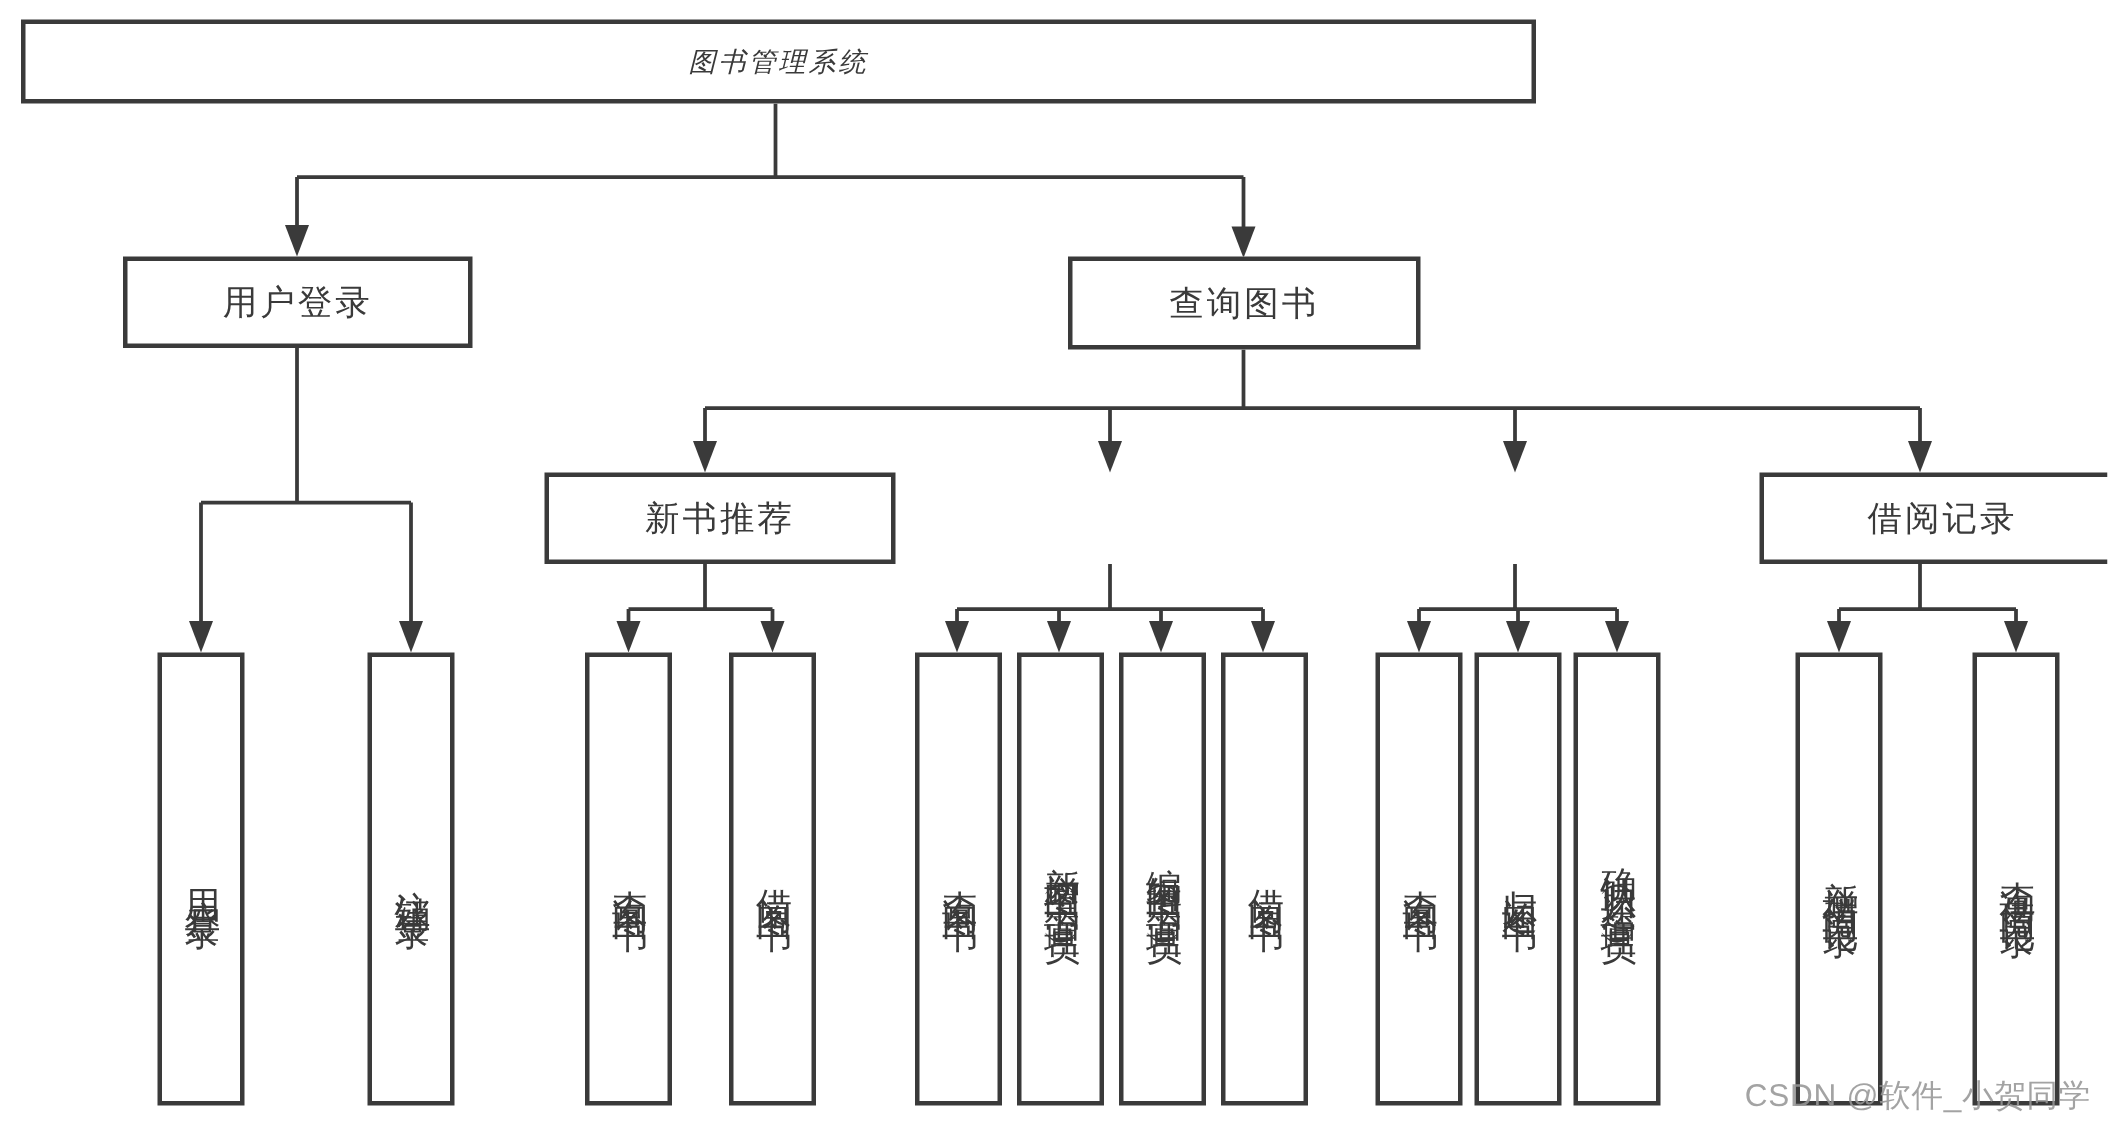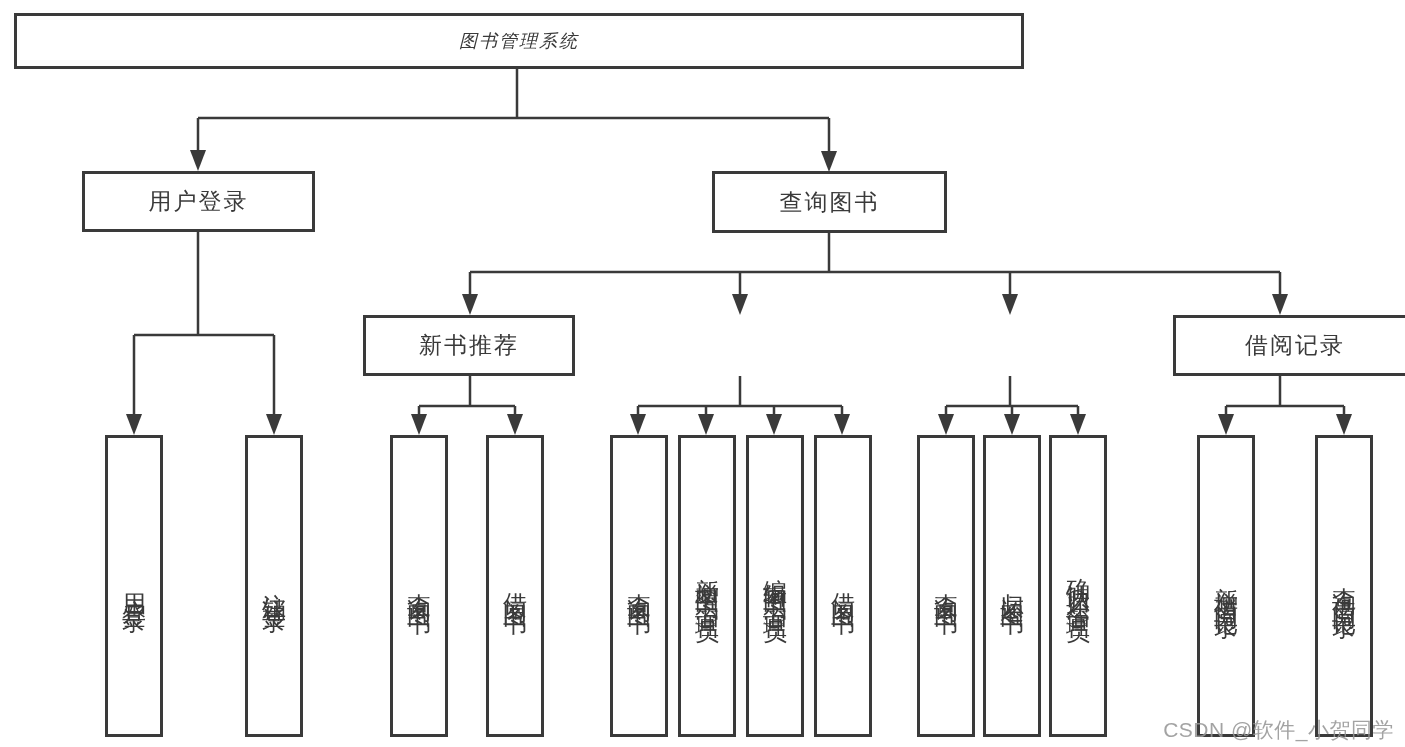--- a/index.html
+++ b/index.html
@@ -97,21 +97,21 @@
     <span>图书管理系统</span>
   </div>
 
   <div class="node hnode" style="left:82px; top:171px; width:233px; height:61px;">
     <span>用户登录</span>
   </div>
   <div class="node hnode" style="left:712px; top:171px; width:235px; height:62px;">
     <span>查询图书</span>
   </div>
 
-  <div class="node hnode" style="left:363px; top:315px; width:212px; height:61px;">
+  <div class="node hnode" style="left:363px; top:315px; width:234px; height:61px;">
     <span>新书推荐</span>
   </div>
   <div class="node hnode" style="left:1173px; top:315px; width:244px; height:61px;">
     <span>借阅记录</span>
   </div>
 
   <div class="node vnode" style="left:105px; top:435px; width:58px; height:302px;">
     <span>用户登录</span>
   </div>
   <div class="node vnode" style="left:245px; top:435px; width:58px; height:302px;">

